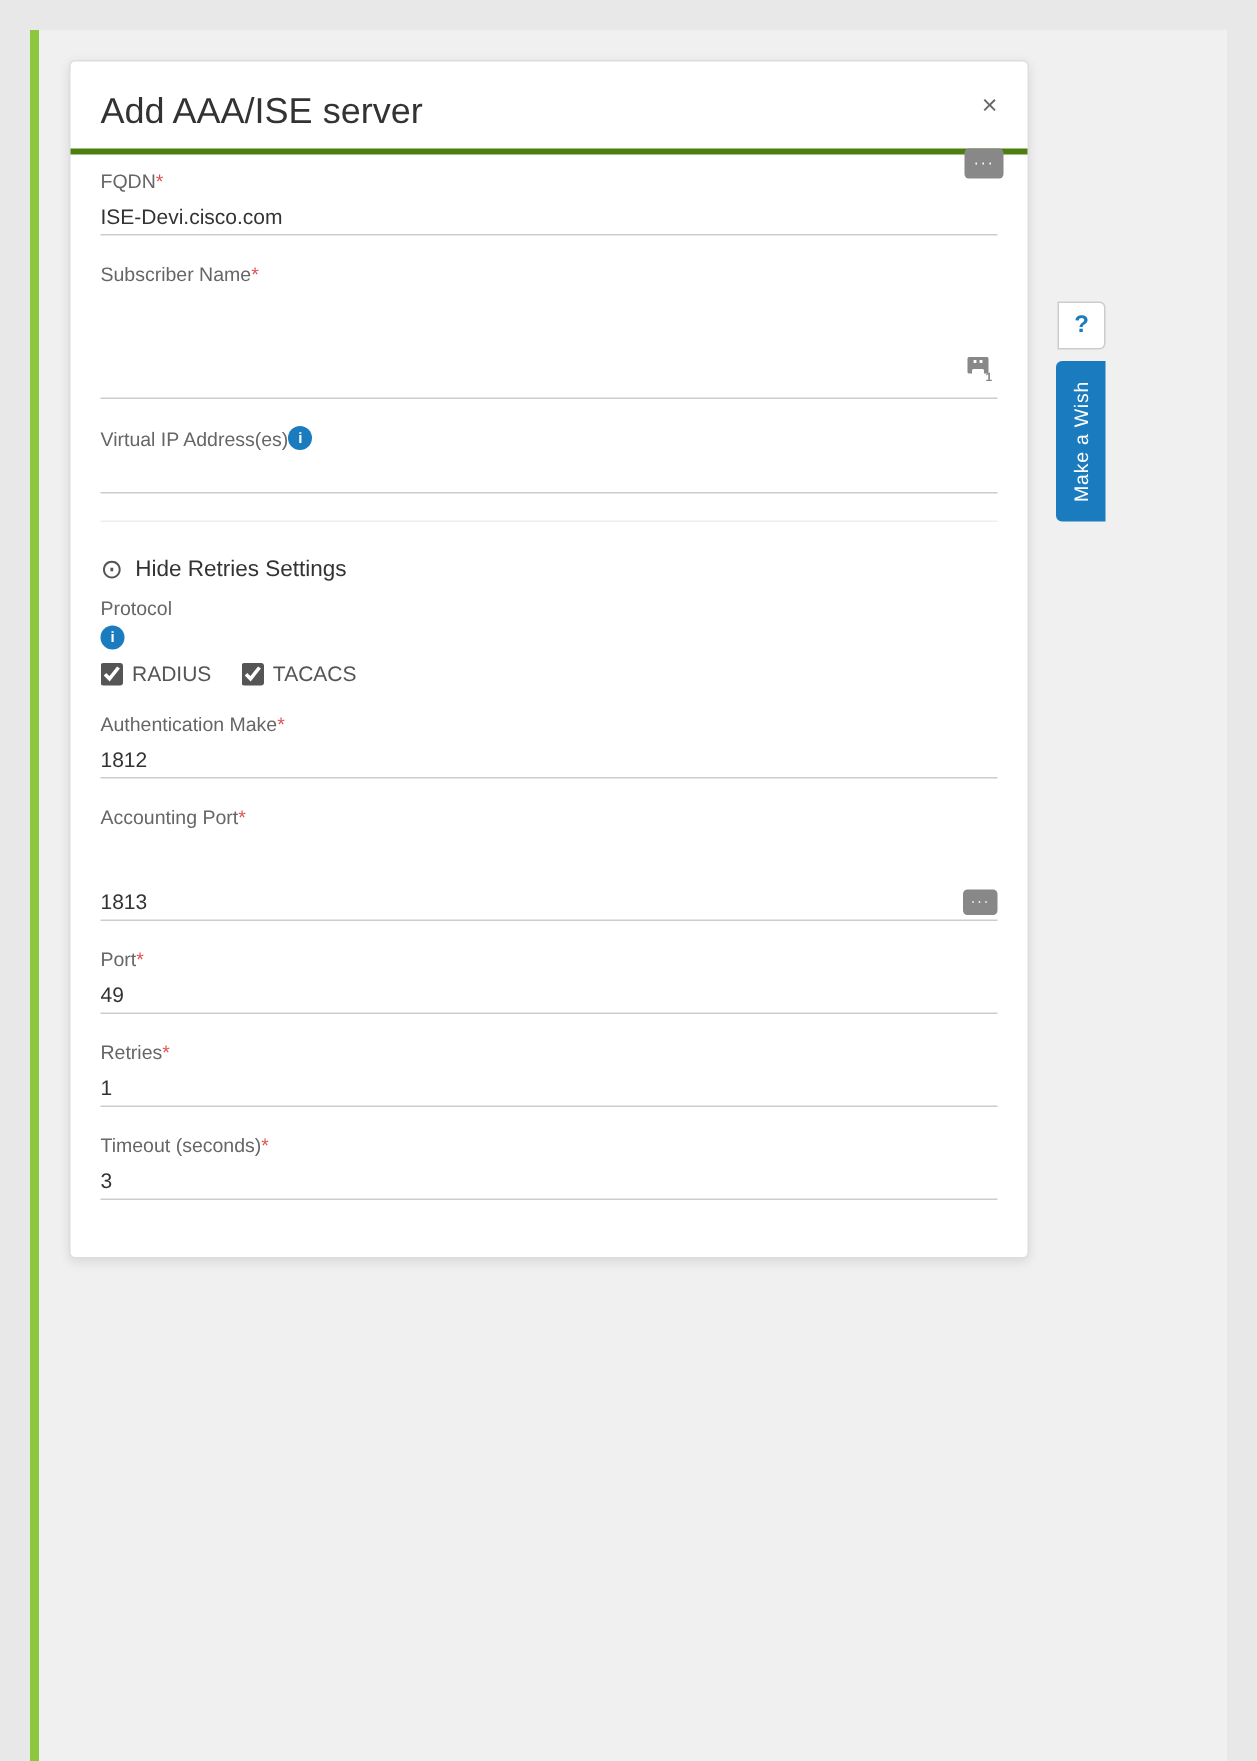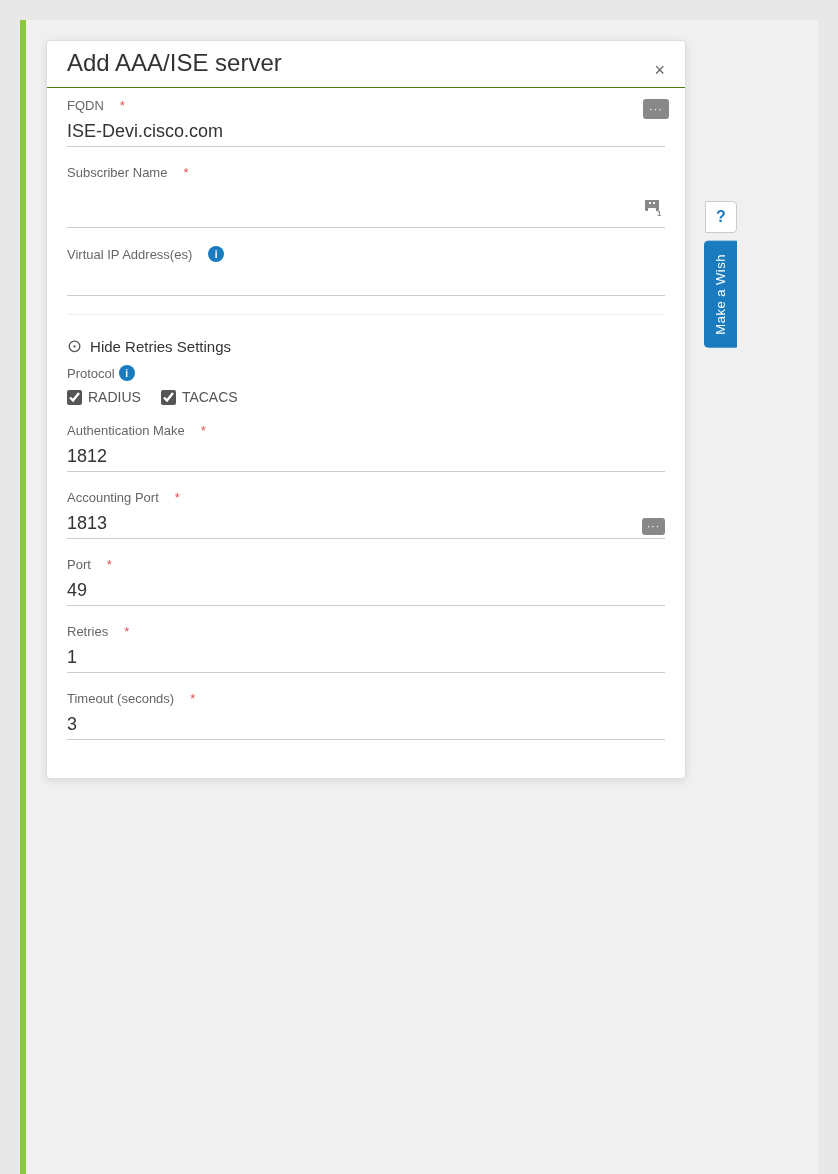--- a/index.html
+++ b/index.html
@@ -32,23 +32,23 @@
     .dialog {
       background: #fff;
       border: 1px solid #ddd;
       border-radius: 4px;
       padding: 0;
       position: relative;
       max-width: 640px;
       box-shadow: 0 2px 8px rgba(0,0,0,0.1);
     }
     .dialog-header {
-      padding: 8px 40px 10px 20px;
-      position: relative;
-      border-bottom: 1px solid #4d7c0f;
+      padding: 20px 40px 10px 20px;
+      position: relative;
+      border-bottom: 4px solid #4d7c0f;
     }
     .dialog-title {
       font-size: 24px;
       font-weight: 300;
       color: #333;
     }
     .close-btn {
       position: absolute;
       top: 16px;
       right: 16px;
@@ -78,40 +78,41 @@
     }
     .form-field {
       margin-bottom: 18px;
     }
     .field-label {
       font-size: 13px;
       color: #666;
       margin-bottom: 4px;
       display: flex;
       align-items: center;
-      gap: 16px;
+      gap: 0;
     }
     .required-star {
       color: #e05252;
     }
     .field-input {
       width: 100%;
       border: none;
       border-bottom: 1px solid #ccc;
       padding: 4px 0;
-      font-size: 18px;
+      font-size: 14px;
       color: #333;
       background: transparent;
       outline: none;
     }
     .field-with-icon {
       position: relative;
     }
     .field-with-icon .field-input {
       padding-right: 24px;
+      margin-top: 33px;
     }
     .field-icon {
       position: absolute;
       right: 0;
       bottom: 4px;
       color: #666;
       font-size: 18px;
     }
     .section-divider {
       border: none;
@@ -130,22 +131,23 @@
     }
     .advanced-toggle .toggle-icon {
       font-size: 18px;
       color: #555;
     }
     .protocol-label {
       font-size: 13px;
       color: #666;
       margin-bottom: 8px;
       display: flex;
-      align-items: center;
+      align-items: flex-start;
       gap: 4px;
+      flex-direction: column;
     }
     .checkbox-group {
       display: flex;
       gap: 20px;
       margin-bottom: 18px;
     }
     .checkbox-item {
       display: flex;
       align-items: flex-end;
       gap: 6px;

